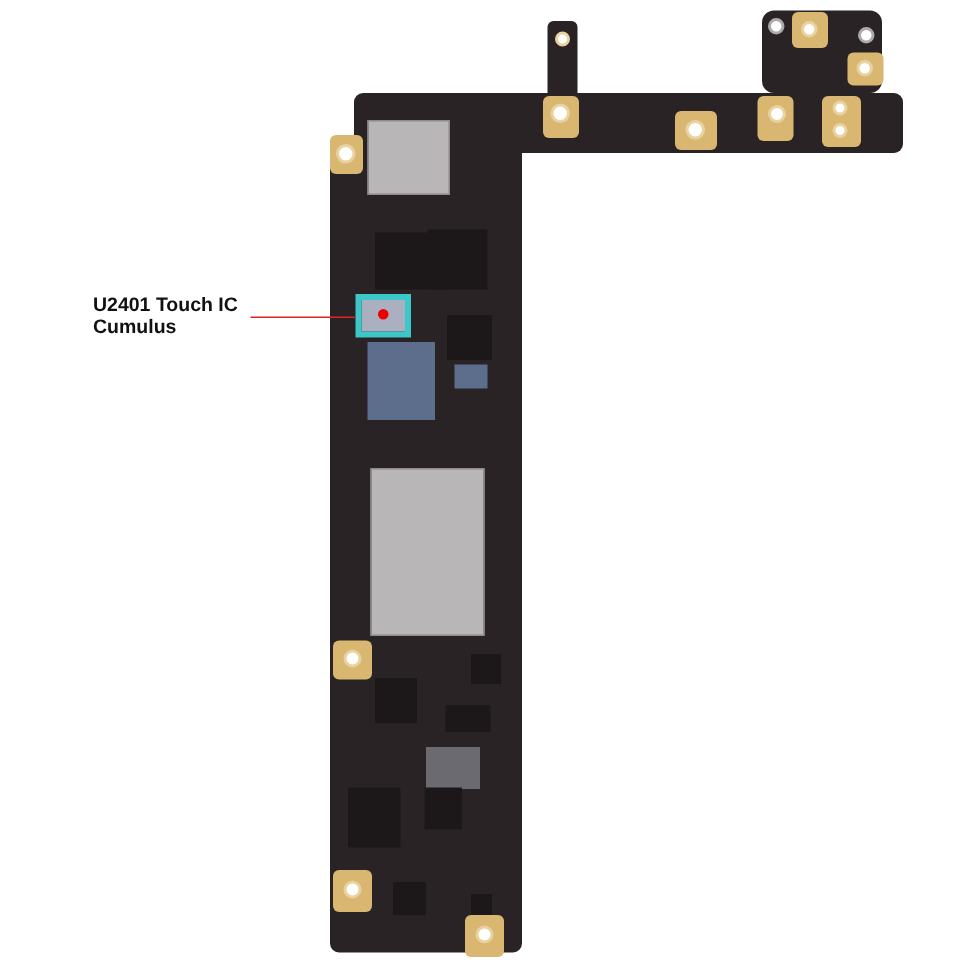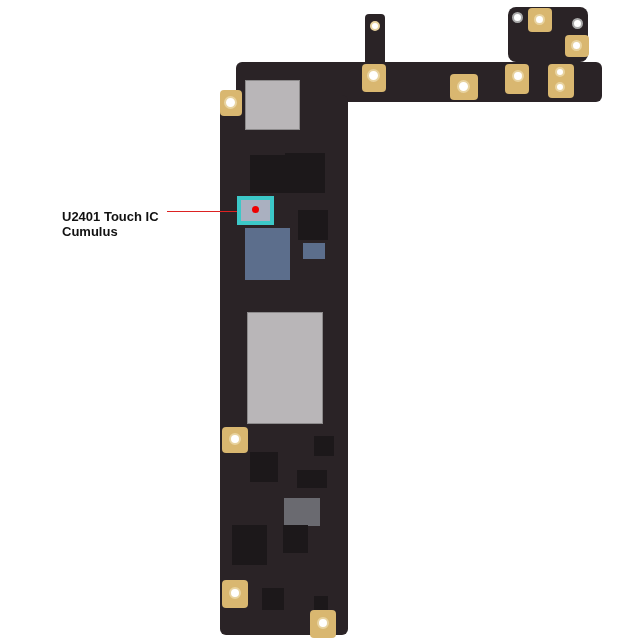--- a/index.html
+++ b/index.html
@@ -4,21 +4,21 @@
 <style>
   html,body{margin:0;padding:0;background:#ffffff;}
   body{width:639px;height:640px;position:relative;overflow:hidden;font-family:"Liberation Sans",sans-serif;}
   .pcb{position:absolute;background:#2a2326;}
   .pad{position:absolute;background:#d9b770;border-radius:4px;}
   .hole{position:absolute;background:#fff;border-radius:50%;border:2px solid #e8d3a0;box-sizing:border-box;}
   .shield{position:absolute;background:#b9b6b8;border:1px solid #8c8a8b;box-sizing:border-box;}
   .chip{position:absolute;background:#1c181a;}
   .bluechip{position:absolute;background:#5c6e8c;}
   .smd{position:absolute;background:#9e9a94;}
-  .label{position:absolute;left:62px;top:209px;font-weight:bold;font-size:13px;color:#111;line-height:15px;}
+  .label{position:absolute;left:62px;top:195px;font-weight:bold;font-size:13px;color:#111;line-height:15px;}
   .leader{position:absolute;left:167px;top:211px;width:70px;height:1px;background:#d22;}
   .hl{position:absolute;left:237px;top:196px;width:37px;height:29px;border:4px solid #3cc8c8;box-sizing:border-box;}
   .dot{position:absolute;left:252px;top:206px;width:7px;height:7px;background:#e00;border-radius:50%;}
 </style>
 </head>
 <body>
 
 <div>
 
   <div class="pcb" style="left:236px;top:62px;width:366px;height:40px;border-radius:6px;"></div>

